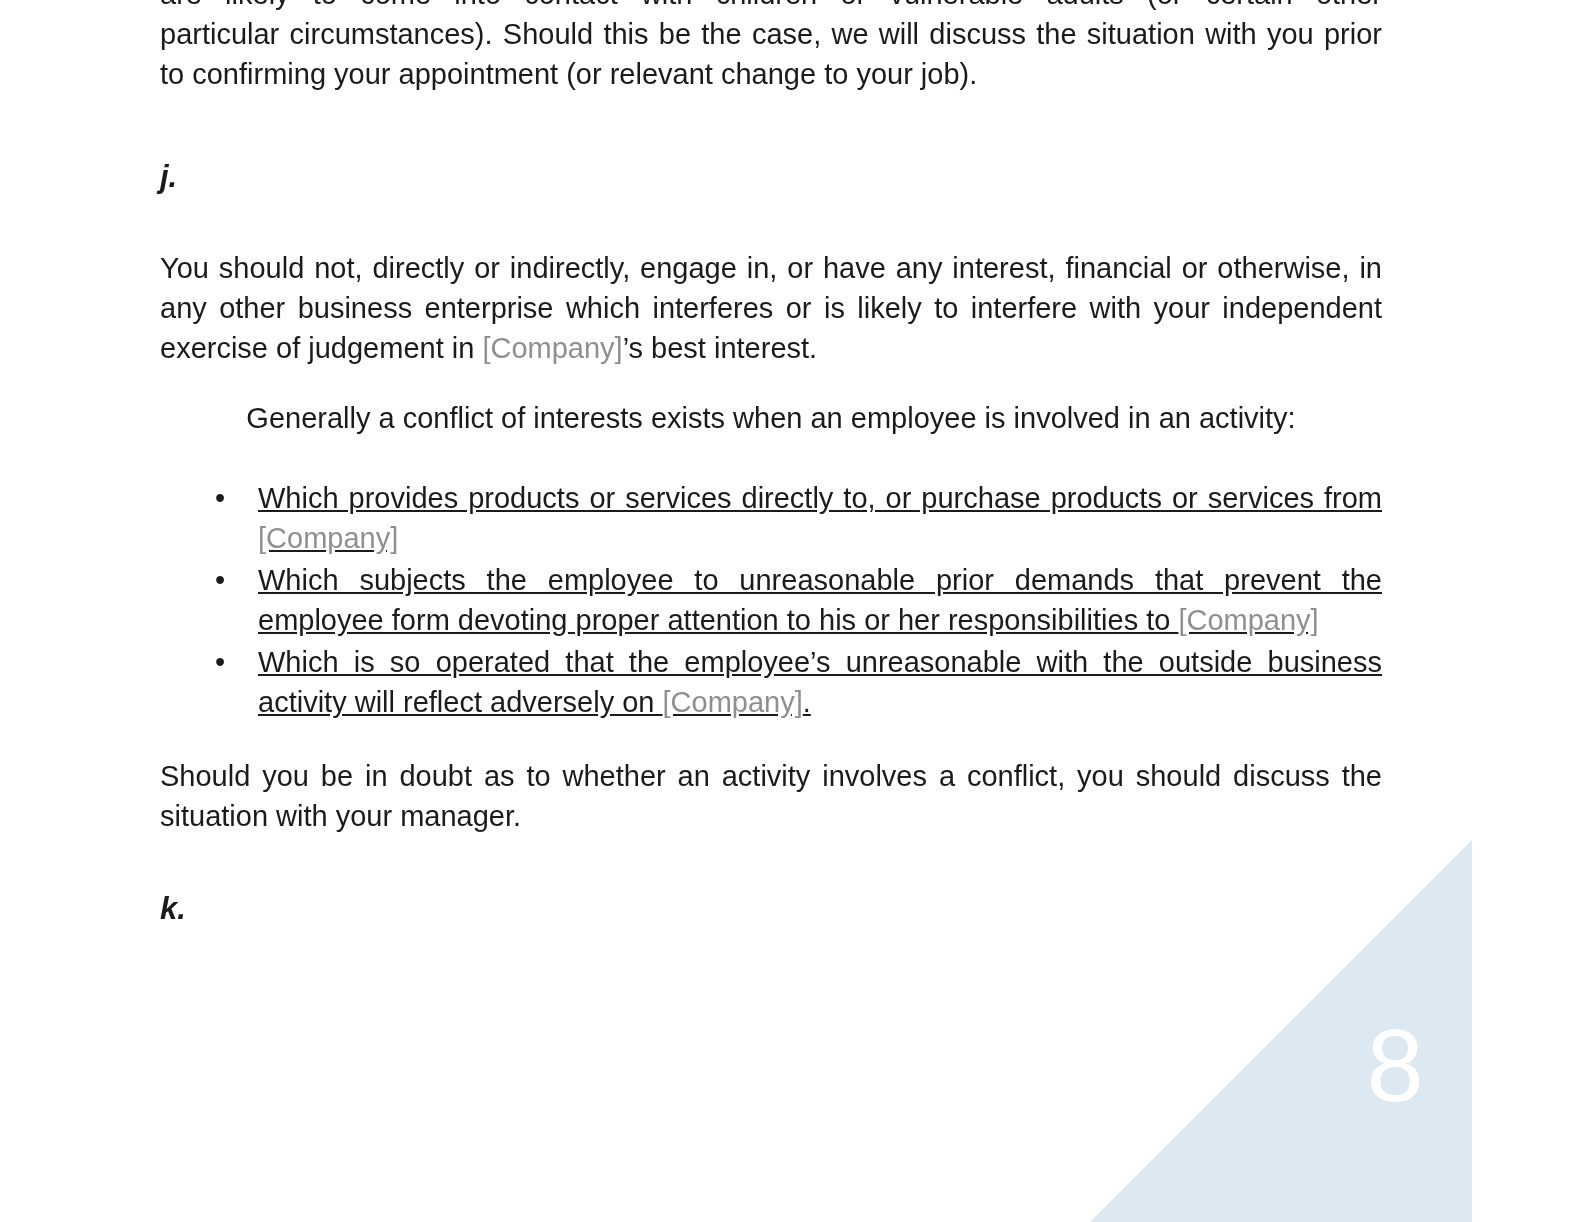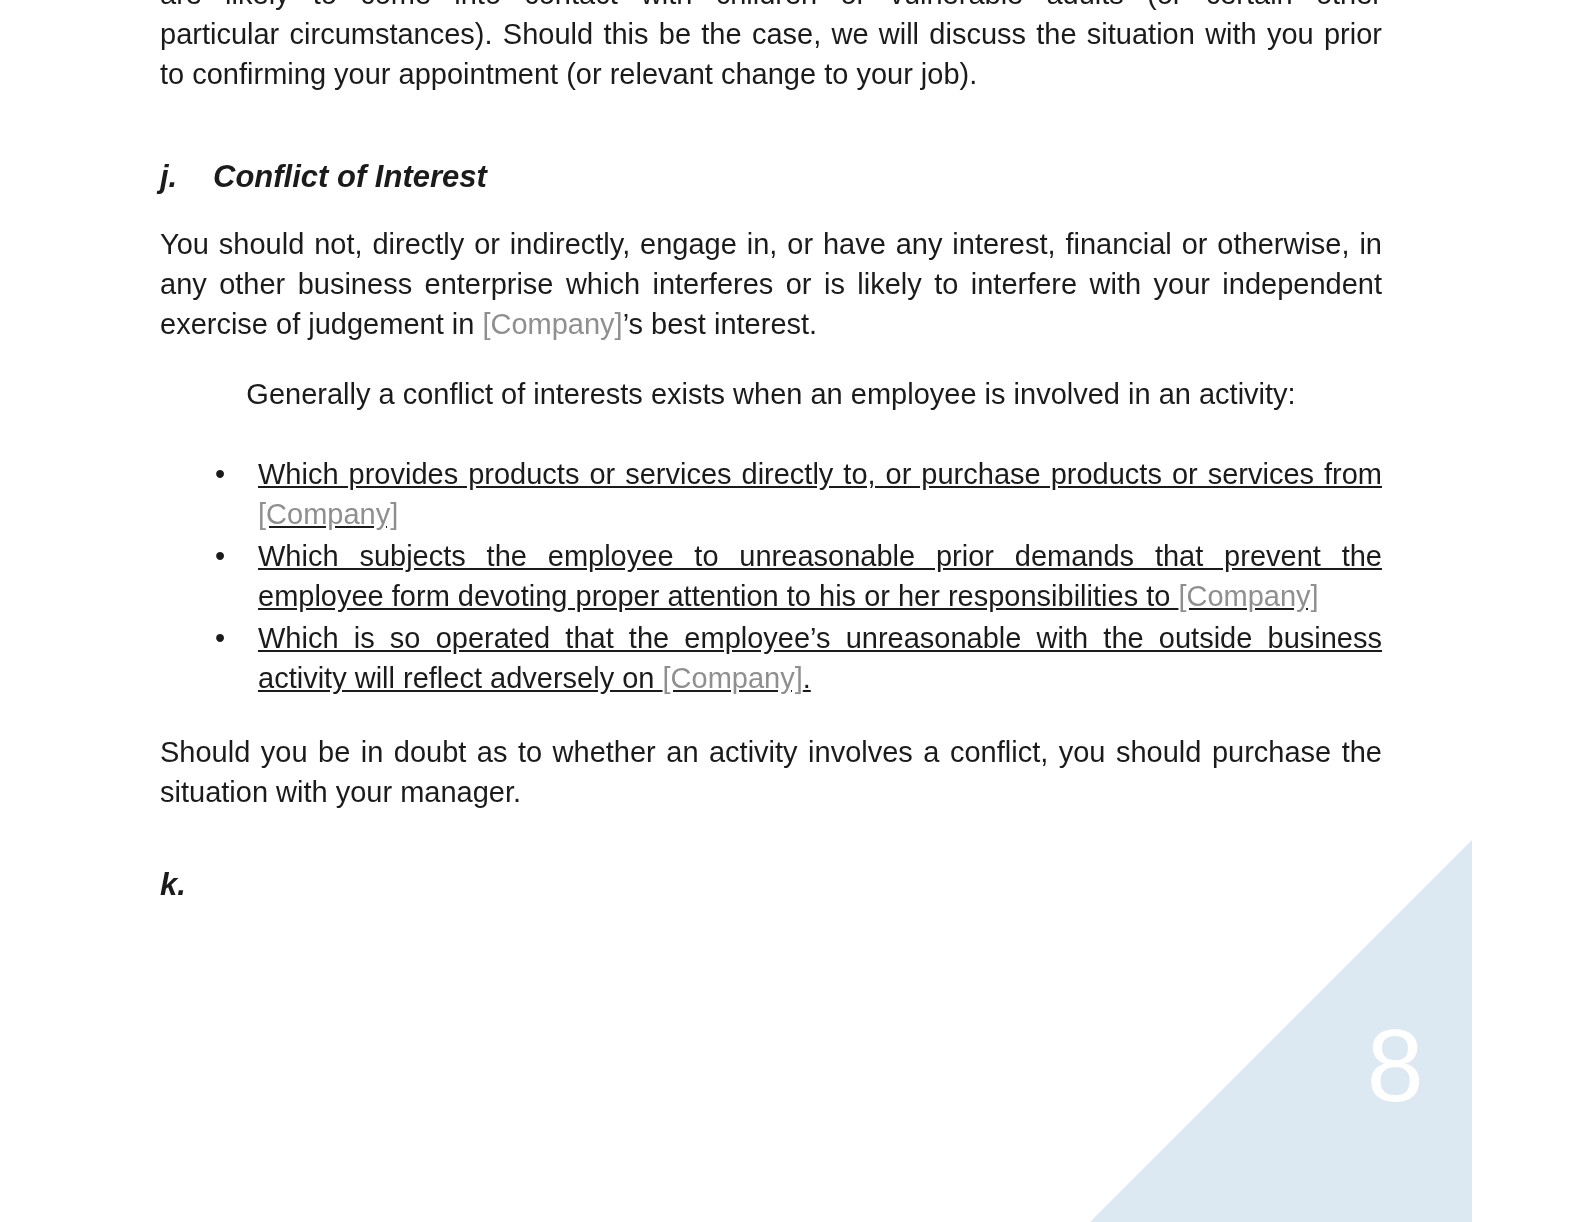--- a/index.html
+++ b/index.html
@@ -31,21 +31,21 @@
   .doc-body {
     position: absolute;
     left: 160px;
     top: 14px;
     width: 1222px;
   }
   .para {
     margin: 0;
     text-align: justify;
   }
-  .para-p2 { margin-top: 26px; }
+  .para-p2 { margin-top: 50px; }
   .para-p3 { margin-top: 30px; text-align: center; }
   .para-p4 { margin-top: 34px; }
   .heading {
     display: flex;
     font-weight: bold;
     font-style: italic;
     font-size: 31px;
     line-height: 42px;
     margin: 0;
   }
@@ -104,21 +104,20 @@
 <div class="page">
 
   <div class="clipped-line">are likely to come into contact with children or vulnerable adults (or certain other</div>
 
   <div class="doc-body">
 
     <p class="para">particular circumstances). Should this be the case, we will discuss the situation with you prior to confirming your appointment (or relevant change to your job).</p>
 
     <h2 class="heading heading-j">
       <span class="hlabel">j.</span>
-      <span>Conflict of Interest</span>
     </h2>
 
     <p class="para para-p2"><span>You should not, directly or indirectly, engage in, or have any interest, financial or otherwise, in any other business enterprise which interferes or is likely to interfere with your independent exercise of judgement in </span><span class="company">[Company]</span><span>’s best interest.</span></p>
 
     <p class="para para-p3">Generally a conflict of interests exists when an employee is involved in an activity:</p>
 
     <ul class="bullet-list">
 
       <li class="bullet-item">
         <span class="bullet-marker">•</span>
@@ -130,21 +129,21 @@
         <span class="bullet-text"><span>Which subjects the employee to unreasonable prior demands that prevent the employee form devoting proper attention to his or her responsibilities to </span><span class="company">[Company]</span><span></span></span>
       </li>
 
       <li class="bullet-item">
         <span class="bullet-marker">•</span>
         <span class="bullet-text"><span>Which is so operated that the employee’s unreasonable with the outside business activity will reflect adversely on </span><span class="company">[Company]</span><span>.</span></span>
       </li>
 
     </ul>
 
-    <p class="para para-p4">Should you be in doubt as to whether an activity involves a conflict, you should purchase the situation with your manager.</p>
+    <p class="para para-p4">Should you be in doubt as to whether an activity involves a conflict, you should discuss the situation with your manager.</p>
 
     <h2 class="heading heading-k">
       <span class="hlabel">k.</span>
     </h2>
 
   </div>
 
   <div class="corner-triangle"></div>
 
   <div class="page-number">8</div>

